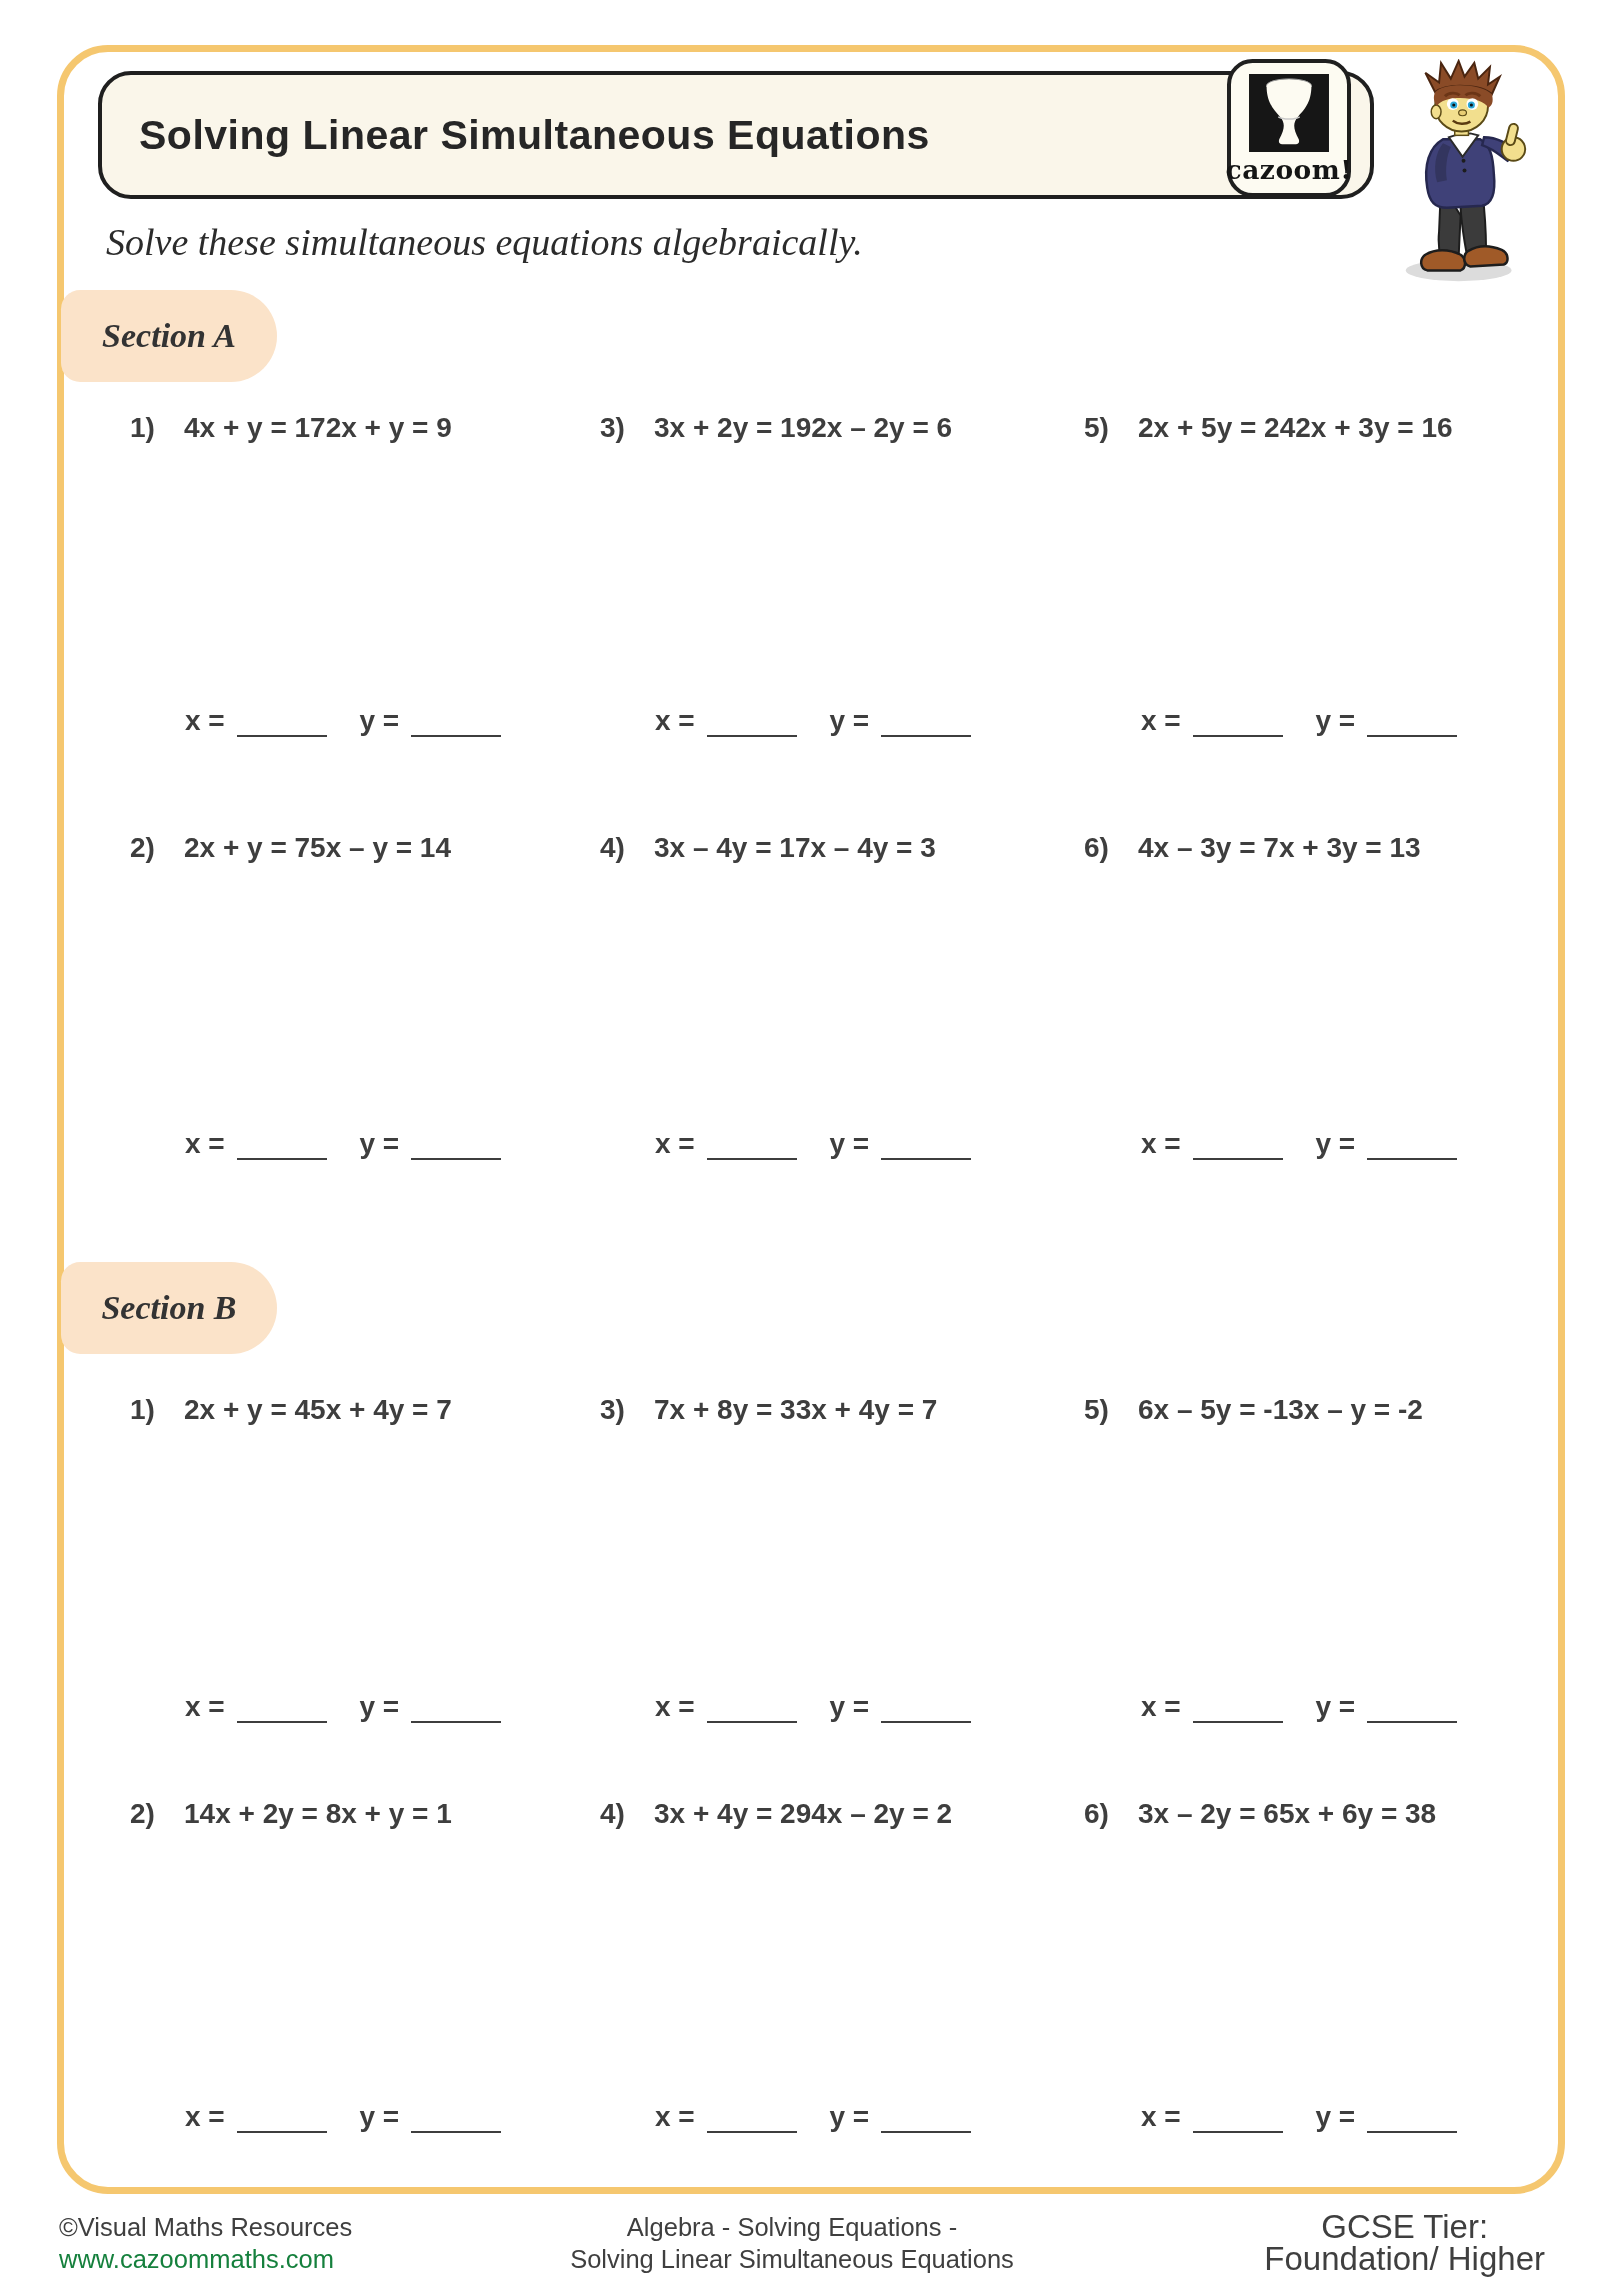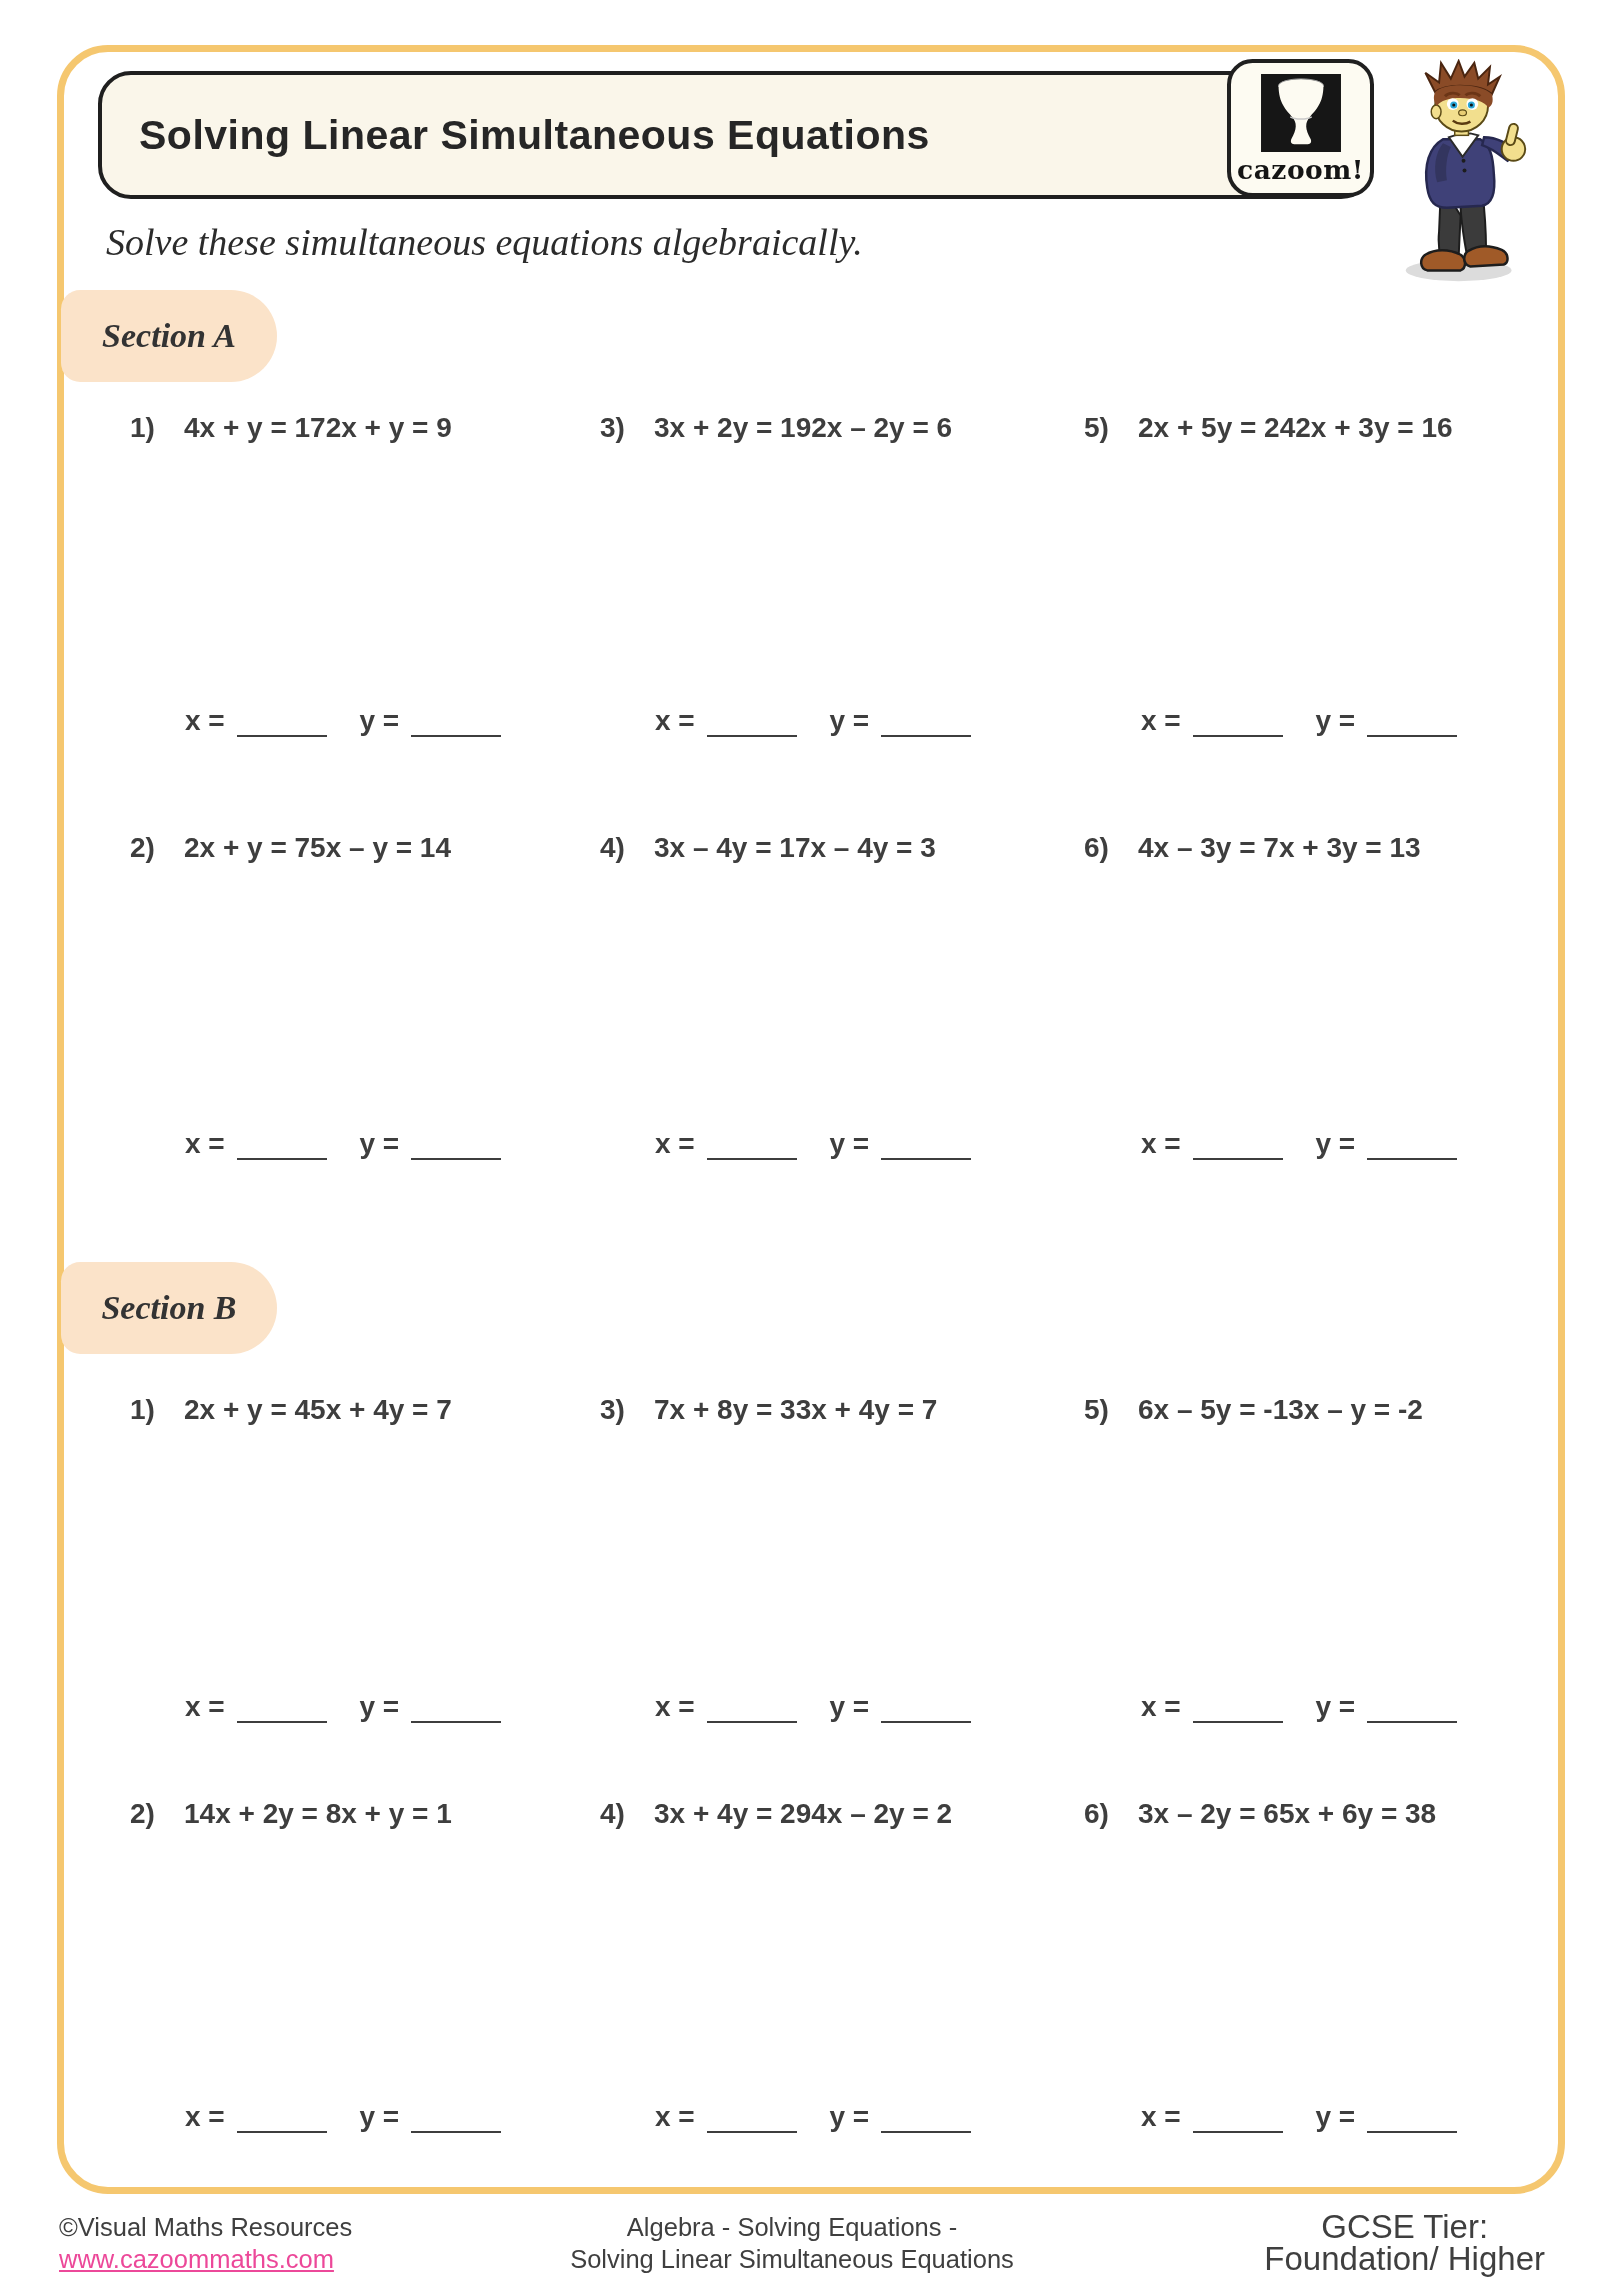--- a/index.html
+++ b/index.html
@@ -15,21 +15,21 @@
   .title-box {
     position:absolute; left:98px; top:71px; width:1276px; height:128px;
     background:#faf6ea; border:4.9px solid #1f1f1f; border-radius:33px;
     display:flex; align-items:center; box-sizing:border-box;
   }
   .title-box h1 {
     margin:0 0 0 37px; font-size:41px; font-weight:bold; color:#262626;
     letter-spacing:0.5px; font-family:"Liberation Sans", sans-serif;
   }
   .logo-box {
-    position:absolute; left:1227px; top:59px; width:147px; height:138px;
+    position:absolute; left:1227px; top:59px; width:124px; height:138px;
     background:#fdfbf2; border:4.9px solid #1f1f1f; border-radius:25.5px;
     box-sizing:border-box; display:flex; flex-direction:column; align-items:center;
     justify-content:flex-start; padding-top:11px;
   }
   .logo-text {
     font-family:"DejaVu Serif", serif; font-weight:bold; font-size:26.5px;
     color:#151515; margin-top:2px; letter-spacing:0.5px;
   }
   .character { position:absolute; left:1392px; top:59px; }
   .instruction {
@@ -56,21 +56,21 @@
   }
   .ans-label { margin-right:11.8px; }
   .blank {
     width:90px; height:33px; border-bottom:2.9px solid #3e3e3e; flex:none;
   }
   .blank.first { margin-right:33px; }
   .footer-left {
     position:absolute; left:59px; top:2211px; font-size:25.5px; color:#3f3f3f;
     line-height:32px;
   }
-  .footer-link { color:#ec4899; text-decoration:underline; cursor:pointer; }
+  .footer-link { color:#15803d; cursor:pointer; }
   .footer-center {
     position:absolute; left:0; top:2211px; width:1584px; text-align:center;
     font-size:25.5px; color:#3f3f3f; line-height:32px;
   }
   .footer-right {
     position:absolute; right:76px; top:2211px; text-align:center;
     font-size:33px; color:#3f3f3f; line-height:32px;
   }
 </style>
 </head>

